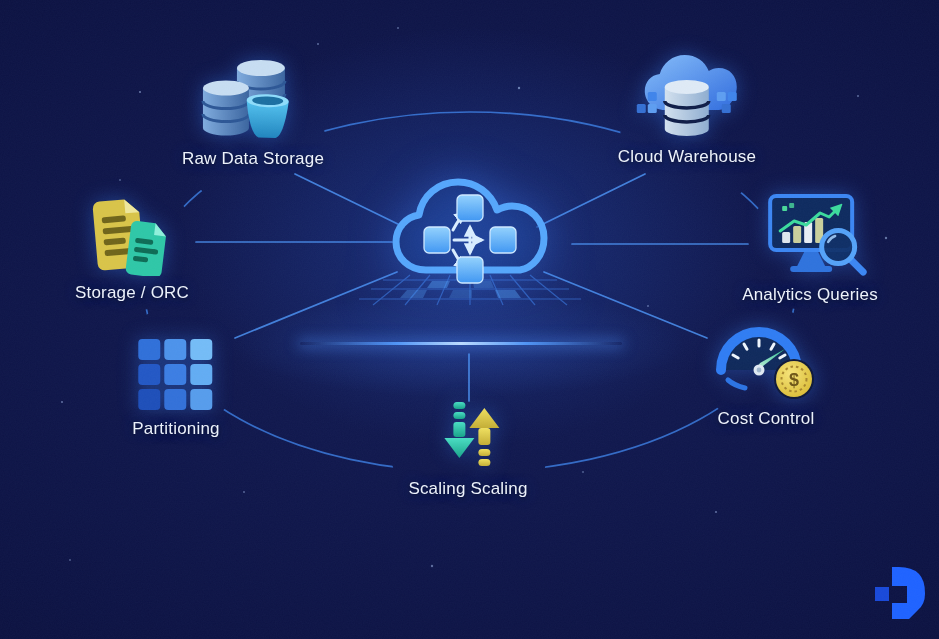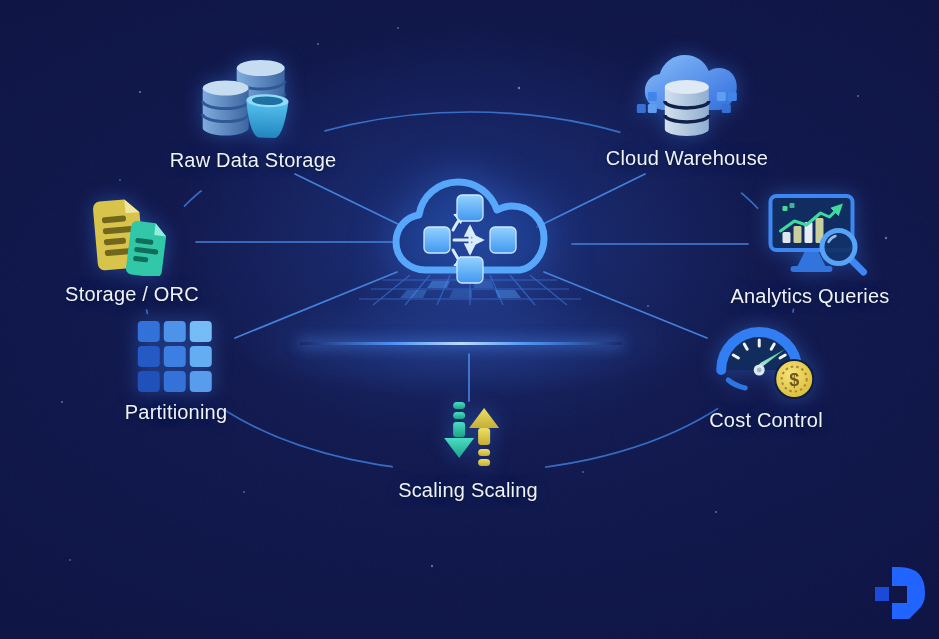--- a/index.html
+++ b/index.html
@@ -10,37 +10,37 @@
       radial-gradient(420px 300px at 50% 37%, rgba(47,98,221,0.30), rgba(47,98,221,0) 70%),
       radial-gradient(300px 70px at 49% 54%, rgba(70,130,255,0.22), rgba(70,130,255,0) 75%),
       radial-gradient(130% 110% at 50% 48%, #121b53 0%, #0c1243 52%, #080c30 100%);
   }
   svg{display:block}
   .lines-layer{position:absolute;left:0;top:0;z-index:1;}
   .noise-layer{position:absolute;left:0;top:0;z-index:9;pointer-events:none;opacity:.55;}
   .node{position:absolute;z-index:3;display:flex;flex-direction:column;align-items:center;transform:translateX(-50%);}
   .node .icon{filter:drop-shadow(0 0 10px rgba(59,130,246,.40));}
   .node .label{
-    margin-top:7px;font-size:20px;letter-spacing:.2px;color:#eef3fb;white-space:nowrap;
+    margin-top:7px;font-size:17px;letter-spacing:.2px;color:#eef3fb;white-space:nowrap;
     text-shadow:0 1px 5px rgba(0,0,0,.65), 0 0 14px rgba(40,90,220,.35);
   }
   .center-hub{position:absolute;left:355px;top:168px;z-index:2;filter:drop-shadow(0 0 20px rgba(62,130,255,.55));}
   .title-wrap{position:absolute;left:460px;top:308px;transform:translateX(-50%);z-index:4;text-align:center;}
   .title{font-size:23px;font-weight:500;letter-spacing:.3px;color:#f0f5fd;white-space:nowrap;
     text-shadow:0 1px 6px rgba(0,0,0,.7), 0 0 18px rgba(60,120,255,.35);}
   .title-underline{position:absolute;left:300px;top:342px;width:322px;height:2.5px;z-index:4;border-radius:2px;
     background:linear-gradient(90deg, rgba(40,90,220,0) 0%, #4f94f5 30%, #bcdcff 50%, #4f94f5 70%, rgba(40,90,220,0) 100%);
     box-shadow:0 0 14px 2px rgba(80,150,255,.55);}
   .logo{position:absolute;left:872px;top:566px;z-index:5;}
   
   .node-raw{left:253px;top:54px;}
   .node-warehouse{left:687px;top:52px;}
   .node-parquet{left:132px;top:196px;}
   .node-analytics{left:810px;top:194px;}
-  .node-partitioning{left:176px;top:320px;}
+  .node-partitioning{left:176px;top:338px;}
   .node-cost{left:766px;top:318px;}
   .node-elastic{left:468px;top:400px;}
 </style>
 </head>
 <body>
 
 <div class="canvas">
 
   <svg class="lines-layer" width="939" height="639" viewBox="0 0 939 639">
     <defs>

